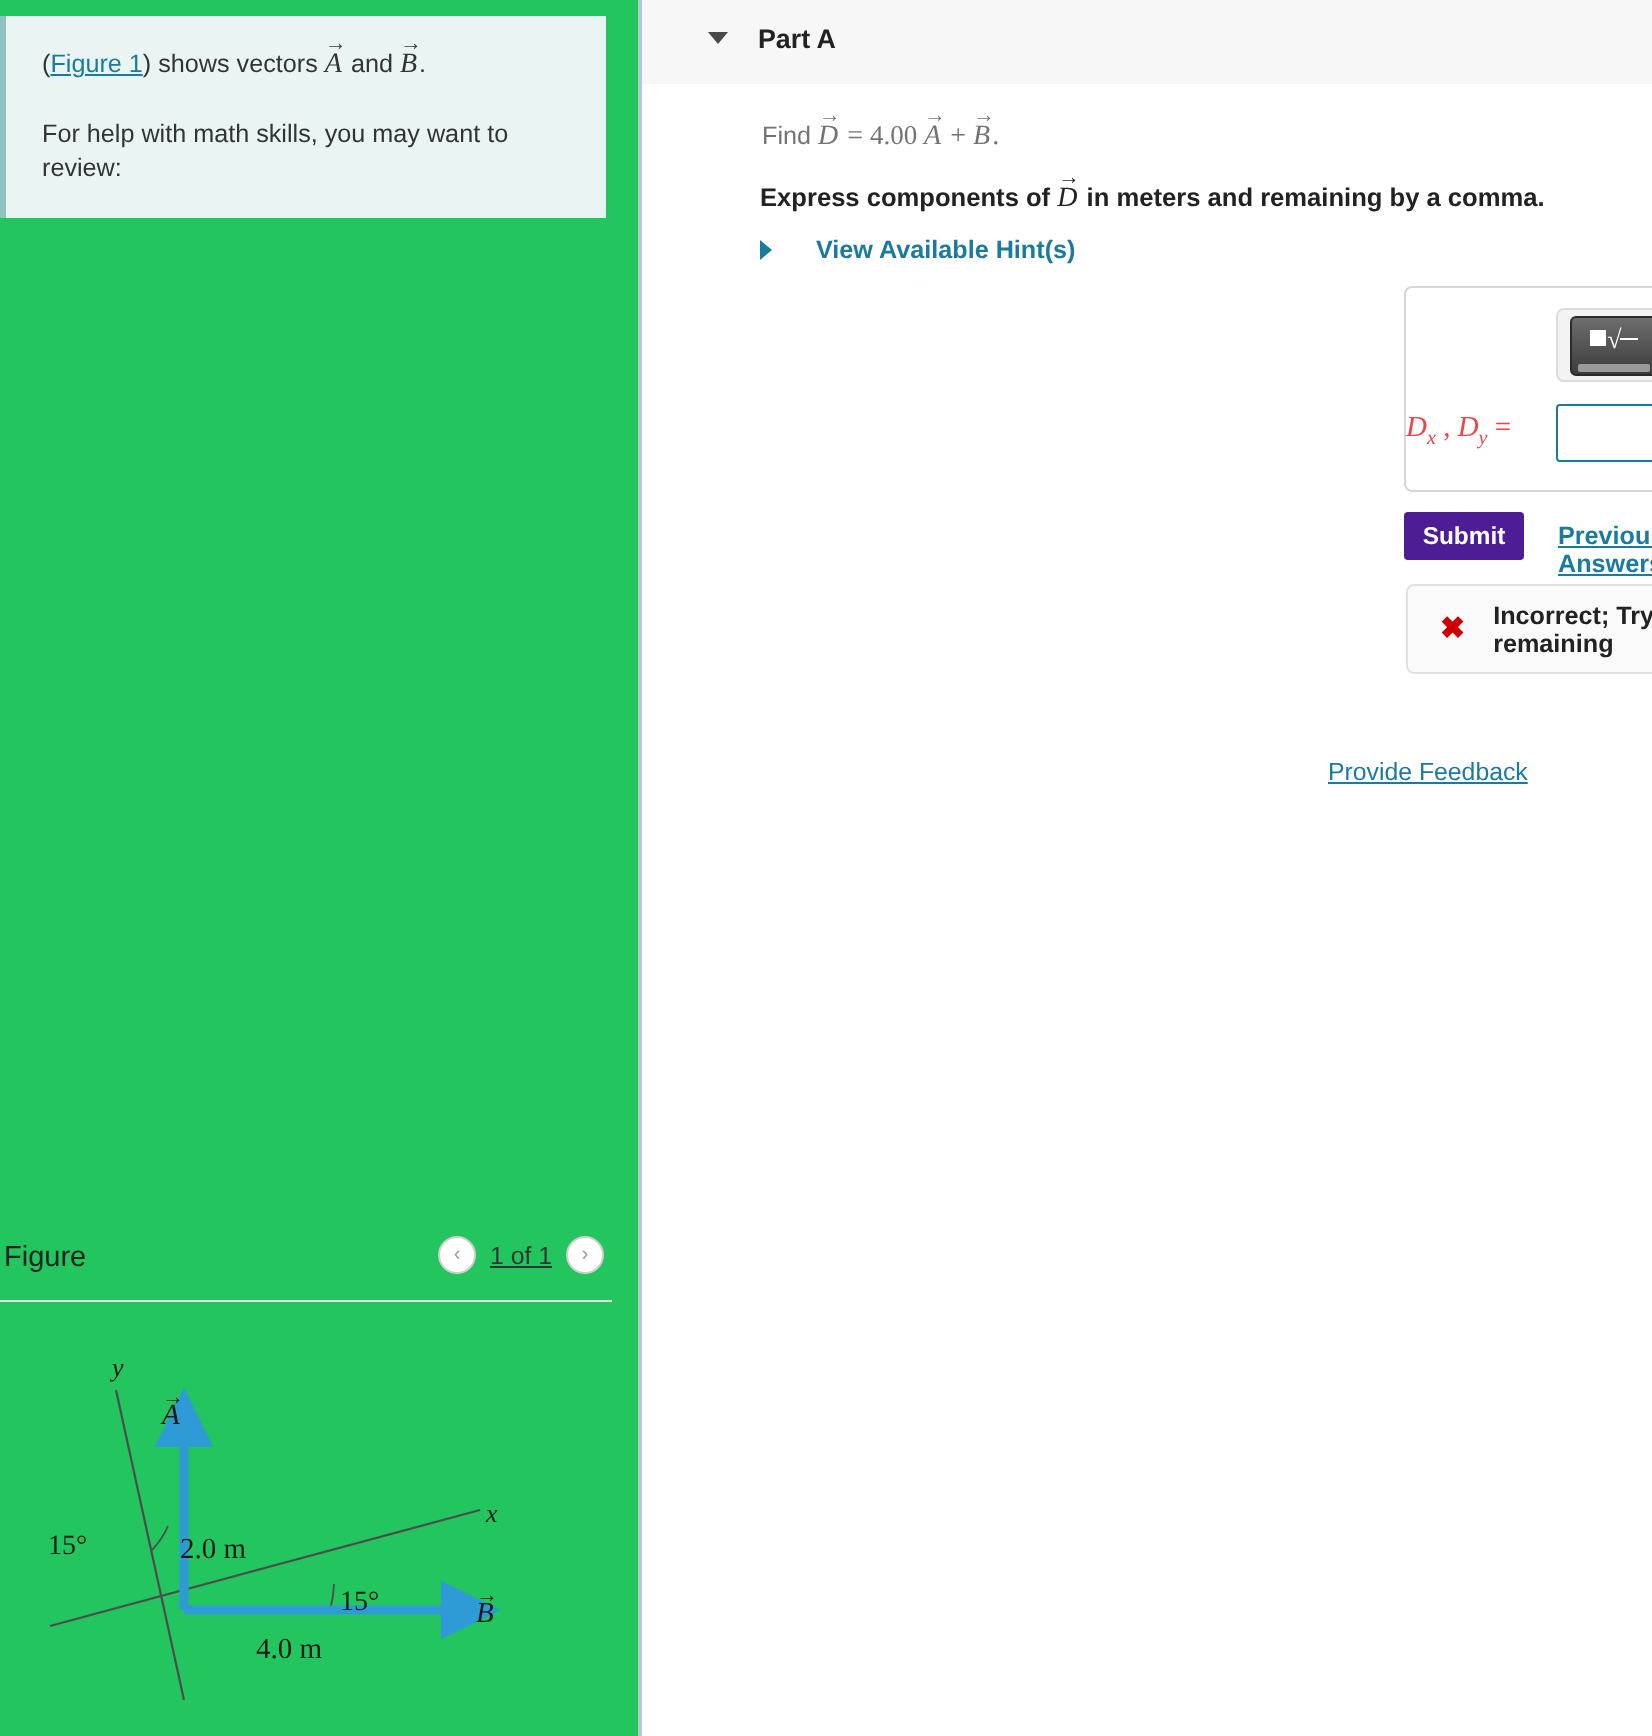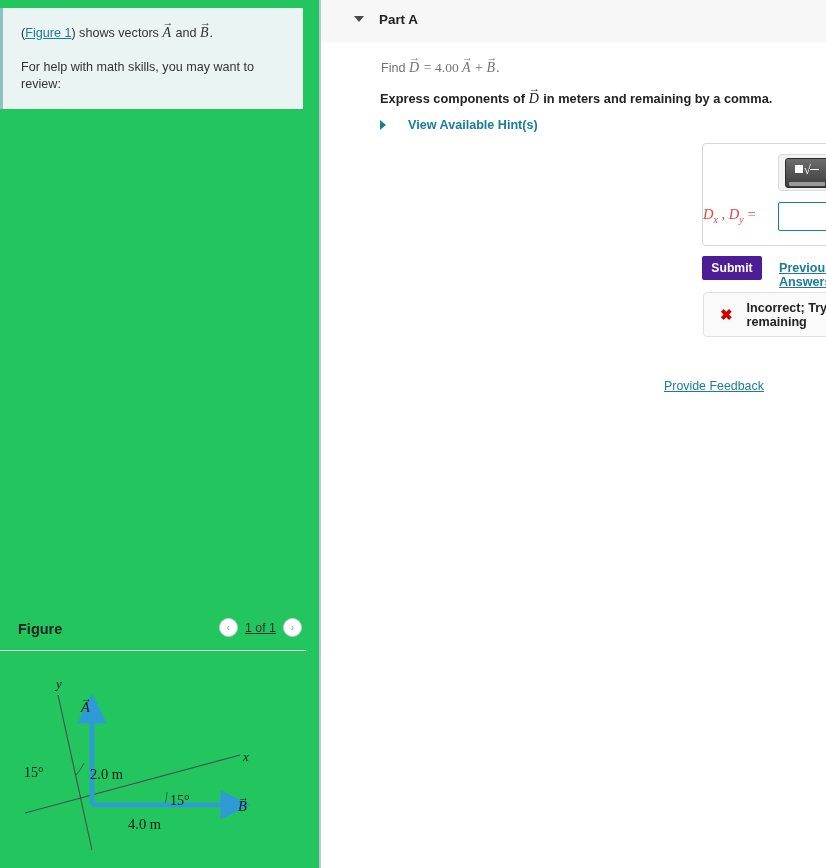--- a/index.html
+++ b/index.html
@@ -75,23 +75,23 @@
 
   
   #figure-header {
     position: absolute;
     left: 0; top: 613px;
     width: 306px;
     height: 38px;
   }
   #figure-title {
     position: absolute;
-    left: 18px; top: 8px;
+    left: 2px; top: 8px;
     font-size: 14.5px;
-    font-weight: bold;
+    font-weight: normal;
     color: #222222;
   }
   #figure-pager {
     position: absolute;
     right: 4px; top: 5px;
     display: flex;
     align-items: center;
     gap: 7px;
   }
   .pager-btn {

